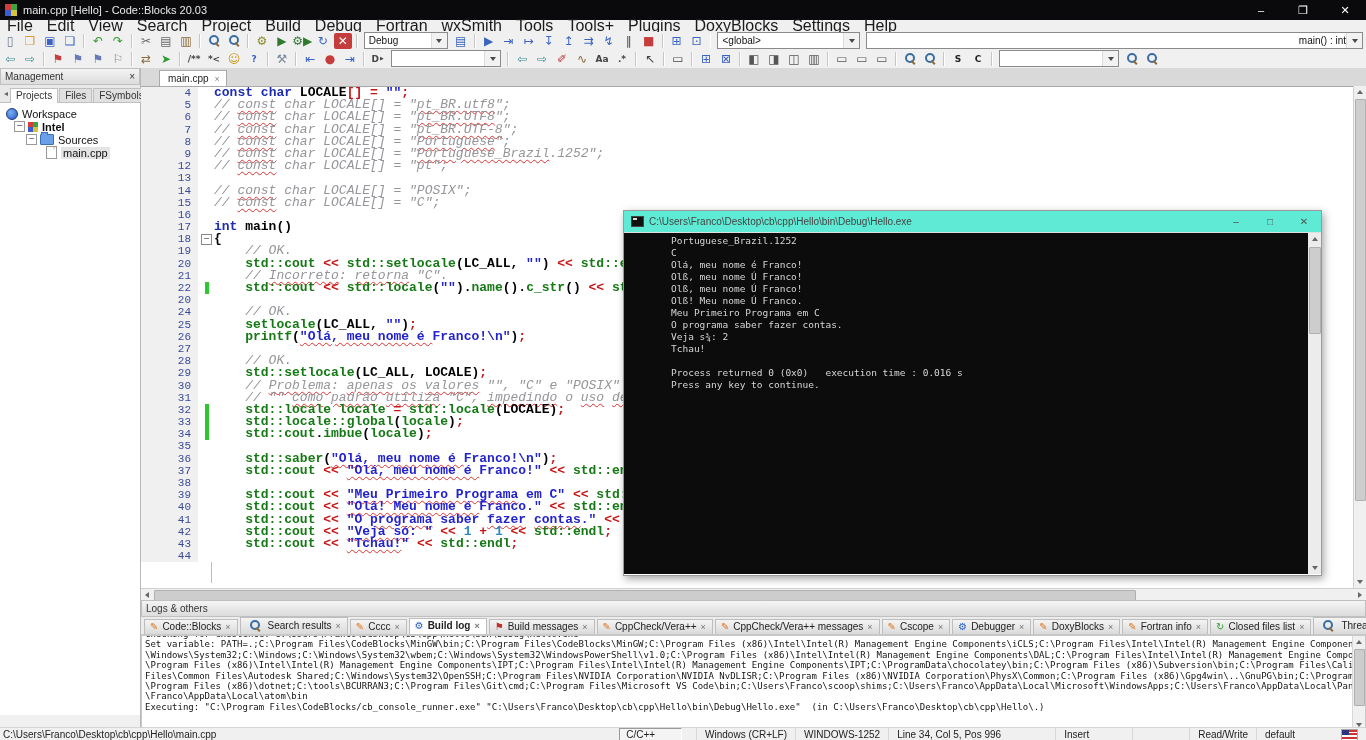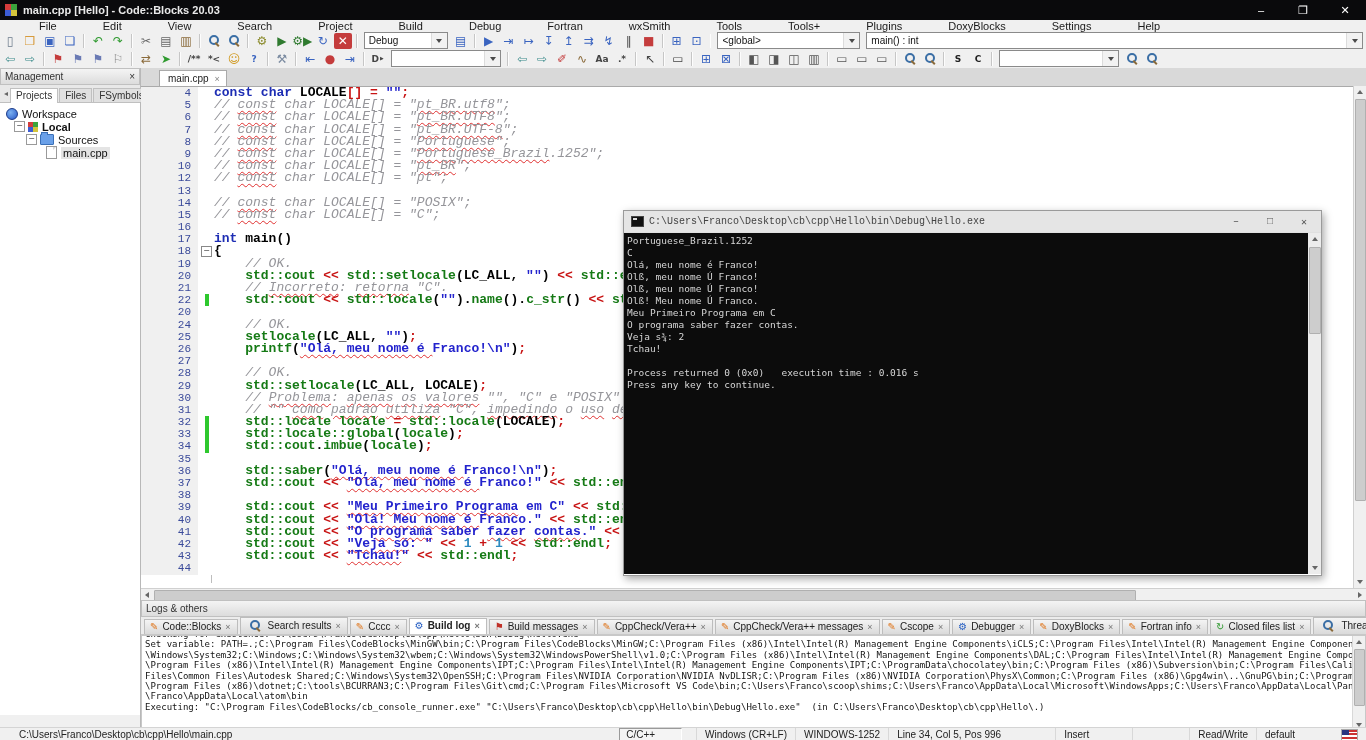--- a/index.html
+++ b/index.html
@@ -3,25 +3,25 @@
 <meta charset="utf-8">
 <style>
   html,body{margin:0;padding:0;}
   body{width:1366px;height:740px;position:relative;overflow:hidden;background:#f0f0f0;
        font-family:"Liberation Sans",sans-serif;-webkit-font-smoothing:antialiased;}
   
   .titlebar{position:absolute;left:0;top:0;width:1366px;height:20px;background:#0a0a0c;display:flex;align-items:center;}
   .cb-logo{width:12px;height:12px;margin:0 6px 0 5px;display:grid;grid-template-columns:6px 6px;grid-template-rows:6px 6px;}
   .cb-logo i:nth-child(1){background:#d43c3c}.cb-logo i:nth-child(2){background:#3ca43c}
   .cb-logo i:nth-child(3){background:#3c5cd4}.cb-logo i:nth-child(4){background:#d4c43c}
-  .title-text{color:#eaeaea;font-size:11px;flex:1;font-weight:bold;}
+  .title-text{color:#eaeaea;font-size:11px;flex:1;}
   .cap-btn{width:42px;height:20px;color:#fff;font-size:11px;line-height:20px;text-align:center;}
   
   .menubar{position:absolute;left:0;top:20px;width:1366px;height:12px;background:#f0f0f0;display:flex;align-items:center;border-bottom:1px solid #e4e4e4;}
-  .menu-item{font-size:11px;color:#1a1a1a;padding:8px 7px;line-height:12px;margin-left:32px;}
+  .menu-item{font-size:16px;color:#1a1a1a;padding:8px 7px;line-height:12px;}
   
   .toolbar{position:absolute;left:0;width:1366px;background:#f0f0f0;display:flex;align-items:center;}
   #toolbar1{top:32px;height:17px;}
   #toolbar2{top:49px;height:19px;border-bottom:1px solid #d8d8d8;}
   .tb-btn{display:inline-flex;align-items:center;justify-content:center;min-width:18px;height:16px;margin:0 1px;font:12px "DejaVu Sans",sans-serif;border-radius:2px;}
   .tb-txt{font:bold 9px "DejaVu Sans",sans-serif;}
   .tb-sep{display:inline-block;width:1px;height:14px;background:#c6c6c6;border-right:1px solid #fdfdfd;margin:0 3px;}
   .combo{display:inline-flex;height:15px;background:#fff;border:1px solid #8a8a8a;align-items:center;justify-content:space-between;margin:0 3px;font-size:10px;color:#111;}
   .combo .val{padding-left:4px;white-space:nowrap;overflow:hidden;}
   .combo .arr{width:15px;height:100%;display:flex;align-items:center;justify-content:center;background:#f2f2f2;border-left:1px solid #dcdcdc;}
@@ -71,45 +71,45 @@
   .vscroll{position:absolute;right:0;top:18px;width:12px;height:502px;background:#f0f0f0;border-left:1px solid #d0d0d0;}
   .hscroll{position:absolute;left:141px;top:588px;width:1225px;height:12px;background:#f0f0f0;border-top:1px solid #d0d0d0;}
   .sb-btn{position:absolute;width:12px;height:12px;background:#f0f0f0;display:flex;align-items:center;justify-content:center;}
   .sb-thumb{position:absolute;background:#cdcdcd;border:1px solid #b0b0b0;border-radius:1px;}
   .tri-up2{width:0;height:0;border-left:3px solid transparent;border-right:3px solid transparent;border-bottom:4px solid #666;}
   .tri-dn2{width:0;height:0;border-left:3px solid transparent;border-right:3px solid transparent;border-top:4px solid #666;}
   .tri-l2{width:0;height:0;border-top:3px solid transparent;border-bottom:3px solid transparent;border-right:4px solid #666;}
   .tri-r2{width:0;height:0;border-top:3px solid transparent;border-bottom:3px solid transparent;border-left:4px solid #666;}
   
   .console{position:absolute;left:623px;top:210px;width:697px;height:364px;border:1px solid #9a9a9a;box-shadow:2px 3px 8px rgba(0,0,0,.35);background:#fff;}
-  .con-title{height:21px;background:#e5e5e5;display:flex;align-items:center;border-bottom:1px solid #e0e0e0;font-family:Liberation Mono, monospace;}
+  .con-title{height:21px;background:#5eead4;display:flex;align-items:center;border-bottom:1px solid #e0e0e0;}
   .con-ico{width:11px;height:9px;background:#111;border:1px solid #444;margin:0 5px 0 7px;position:relative;}
   .con-ico::after{content:"";position:absolute;left:1px;top:1px;width:4px;height:2px;background:#ddd;}
   .con-title-text{font-size:10px;color:#444;flex:1;white-space:nowrap;overflow:hidden;}
   .con-btn{width:34px;text-align:center;color:#555;font-size:10px;}
   .con-body{position:relative;height:341px;background:#0c0c0c;overflow:hidden;}
-  .con-lines{padding:2px 16px 0 3px;}
+  .con-lines{padding:2px 16px 0 3px;margin-left:44px;}
   .con-line{white-space:pre;font:9.5px/12px "DejaVu Sans Mono",monospace;color:#d6d6d6;min-height:12px;}
   .con-scroll{position:absolute;right:0;top:0;width:13px;height:341px;background:#ececec;}
   
   .logs{position:absolute;left:141px;top:600px;width:1225px;height:127px;background:#f0f0f0;}
   .log-tabs{height:17px;display:flex;align-items:flex-end;padding-left:3px;background:#ececec;border-bottom:1px solid #c8c8c8;}
   .log-tab{display:flex;align-items:center;gap:4px;font-size:10px;color:#222;background:linear-gradient(#f4f4f4,#dadada);border:1px solid #bdbdbd;border-bottom:none;padding:1px 6px 2px 5px;margin-right:2px;white-space:nowrap;}
   .log-tab.active{background:#fff;font-weight:bold;padding-bottom:3px;}
   .log-tab .x{color:#777;font-size:9px;}
   .ltab-ico{font:10px "DejaVu Sans",sans-serif;}
   .log-content{position:relative;height:95px;background:#fff;border:1px solid #c8c8c8;overflow:hidden;}
   .log-lines{overflow:hidden;padding-left:3px;}
   .log-line{white-space:pre;font:9px/10.4px "DejaVu Sans Mono",monospace;color:#131313;}
   .log-line:first-child{margin-top:-7px;}
   .log-scroll{position:absolute;right:0;top:0;width:12px;height:95px;background:#f0f0f0;border-left:1px solid #d8d8d8;}
   
   .statusbar{position:absolute;left:0;top:727px;width:1366px;height:13px;background:#f0f0f0;border-top:1px solid #d4d4d4;display:flex;align-items:center;font-size:10px;color:#222;}
   .sb-field{padding:0 8px;white-space:nowrap;border-left:1px solid #d8d8d8;height:100%;display:flex;align-items:center;}
-  .sb-path{flex:1;padding-left:19px;}
+  .sb-path{flex:1;padding-left:3px;}
   .sb-box{border:1px solid;border-color:#9a9a9a #fff #fff #9a9a9a;background:#f4f4f4;padding:0 26px 0 6px;margin-right:6px;height:11px;display:flex;align-items:center;}
   .flag{width:15px;height:10px;margin:0 8px;background:repeating-linear-gradient(#c33 0 2px,#fff 2px 3.5px);position:relative;border:1px solid #aaa;}
   .flag::after{content:"";position:absolute;left:0;top:0;width:7px;height:5px;background:#2a3580;}
 </style>
 </head>
 <body>
 
 <div class="titlebar">
   <span class="cb-logo">
       <i></i>
@@ -187,21 +187,21 @@
     <span class="tb-sep"></span>
     <span class="tb-btn" style="color: rgb(58, 100, 192);">⊞</span>
     <span class="tb-btn" style="color: rgb(58, 100, 192);">⊡</span>
     <span class="tb-sep"></span>
     <div class="combo" style="width: 148px;">
       <span class="val">&lt;global&gt;</span>
       <span class="arr">
         <span class="tri-down"></span>
       </span>
     </div>
-    <div class="combo" style="width: 520px;">
+    <div class="combo" style="width: 520px; justify-content: flex-end;">
       <span class="val">main() : int</span>
       <span class="arr">
         <span class="tri-down"></span>
       </span>
     </div>
   </div>
 <div class="toolbar" id="toolbar2">
     <span class="tb-btn" style="color: rgb(58, 138, 138);">⇦</span>
     <span class="tb-btn" style="color: rgb(58, 138, 138);">⇨</span>
     <span class="tb-sep"></span>
@@ -297,21 +297,21 @@
       <span>Workspace</span>
     </div>
     <div class="tree-row" style="padding-left:14px">
       <span class="tree-expand">−</span>
       <span class="tree-ico ico-cb">
           <i></i>
           <i></i>
           <i></i>
           <i></i>
         </span>
-      <span class="bold">Local</span>
+      <span class="bold">Intel</span>
     </div>
     <div class="tree-row" style="padding-left:26px">
       <span class="tree-expand">−</span>
       <span class="tree-ico ico-folder"></span>
       <span>Sources</span>
     </div>
     <div class="tree-row" style="padding-left:46px">
       <span class="tree-ico ico-file"></span>
       <span class="sel">main.cpp</span>
     </div>
@@ -349,25 +349,20 @@
       </div>
       <div class="cline">
         <span class="lnum">8</span>
         <span class="lmargin"></span>
         <span class="lcode"><span class="cmt">// </span><span class="cmw">const</span><span class="cmt"> char LOCALE[] = "</span><span class="cmw">Portuguese</span><span class="cmt">";</span></span>
       </div>
       <div class="cline">
         <span class="lnum">9</span>
         <span class="lmargin"></span>
         <span class="lcode"><span class="cmt">// </span><span class="cmw">const</span><span class="cmt"> char LOCALE[] = "</span><span class="cmw">Portuguese_Brazil</span><span class="cmt">.1252";</span></span>
-      </div>
-      <div class="cline">
-        <span class="lnum">10</span>
-        <span class="lmargin"></span>
-        <span class="lcode"><span class="cmt">// </span><span class="cmw">const</span><span class="cmt"> char LOCALE[] = "</span><span class="cmw">pt_BR</span><span class="cmt">";</span></span>
       </div>
       <div class="cline">
         <span class="lnum">12</span>
         <span class="lmargin"></span>
         <span class="lcode"><span class="cmt">// </span><span class="cmw">const</span><span class="cmt"> char LOCALE[] = "pt";</span></span>
       </div>
       <div class="cline">
         <span class="lnum">13</span>
         <span class="lmargin"></span>
         <span class="lcode"></span>

